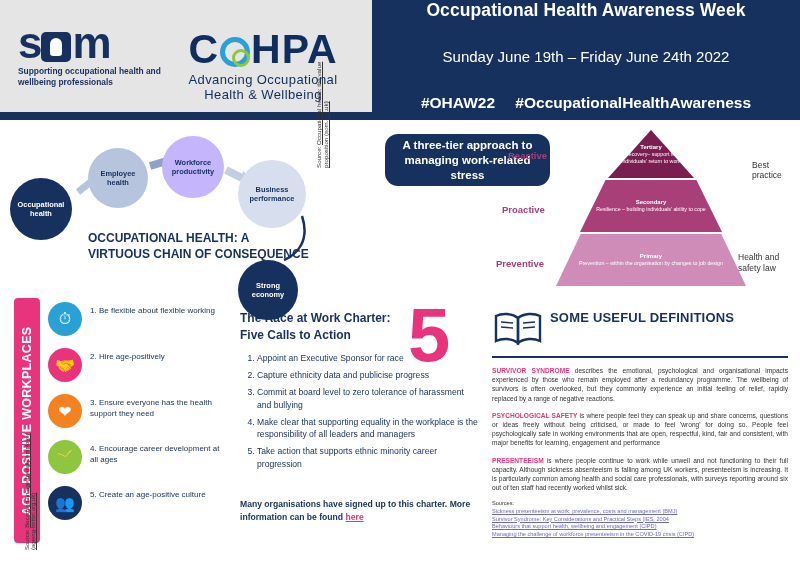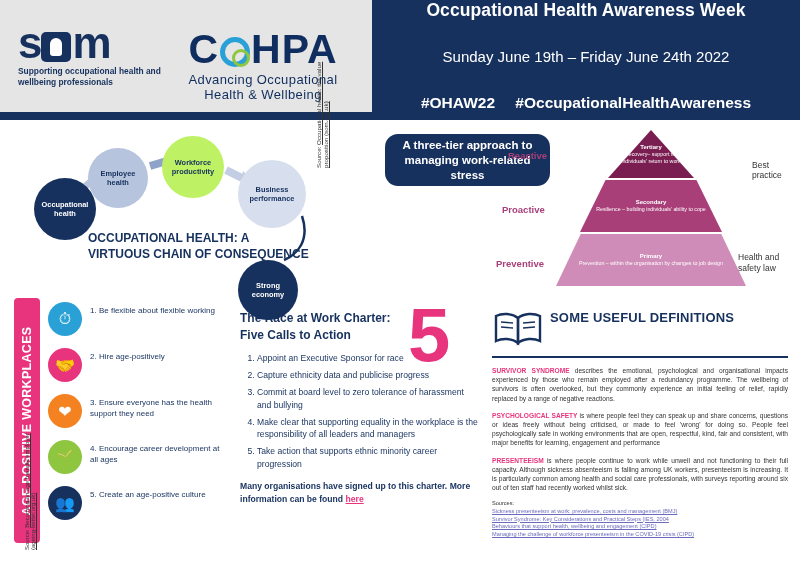--- a/index.html
+++ b/index.html
@@ -54,23 +54,23 @@
   
   .body-wrap { position:absolute; left:0; top:112px; width:800px; height:454px; background:#fff; }
   .topband { position:absolute; left:0; top:0; width:800px; height:8px; background:#16315e; }
 
   
   .chain { position:absolute; left:10px; top:18px; width:320px; height:180px; }
   .bubble {
     position:absolute; border-radius:50%; display:flex; align-items:center; justify-content:center;
     text-align:center; color:#16315e; font-size:7.4px; font-weight:bold; line-height:9px; padding:4px;
   }
-  .b1 { left:24px; top:48px; width:62px; height:62px; background:#16315e; color:#fff; }
+  .b1 { left:0; top:48px; width:62px; height:62px; background:#16315e; color:#fff; }
   .b2 { left:78px; top:18px; width:60px; height:60px; background:#b7c4dd; }
-  .b3 { left:152px; top:6px; width:62px; height:62px; background:#bef264; }
+  .b3 { left:152px; top:6px; width:62px; height:62px; background:#c4b5fd; }
   .b4 { left:228px; top:30px; width:68px; height:68px; background:#d7dfee; }
   .b5 { left:228px; top:130px; width:60px; height:60px; background:#16315e; color:#fff; }
   .chain-title {
     position:absolute; left:78px; top:100px; width:225px;
     font-size:12px; font-weight:bold; color:#16315e; line-height:16px;
   }
   .chain-source {
     position:absolute; left:305px; top:38px; width:120px;
     transform: rotate(-90deg); transform-origin: left top;
     font-size:6.2px; color:#333;
@@ -134,21 +134,21 @@
   .age-source a { color:#333; }
 
   
   .race { position:absolute; left:240px; top:198px; width:240px; }
   .race-num {
     position:absolute; left:168px; top:-8px; font-size:76px; font-weight:bold; color:#e8347d; line-height:66px;
   }
   .race-title { font-size:12px; font-weight:bold; color:#16315e; line-height:17px; width:170px; }
   .race-list { margin:8px 0 0 0; padding-left:17px; font-size:8.6px; color:#16315e; line-height:12.5px; }
   .race-list li { margin-bottom:4.5px; }
-  .race-foot { margin-top:10px; font-size:8.6px; font-weight:bold; color:#16315e; line-height:12.5px; }
+  .race-foot { margin-top:28px; font-size:8.6px; font-weight:bold; color:#16315e; line-height:12.5px; }
   .race-foot a { color:#e8347d; }
 
   
   .defs { position:absolute; left:492px; top:198px; width:296px; }
   .defs-head { display:flex; height:44px; }
   .book { width:52px; height:36px; flex:0 0 52px; position:relative; }
   .defs-title { font-size:13px; font-weight:bold; color:#16315e; letter-spacing:.2px; margin-left:6px; }
   .defs-rule { height:2px; background:#16315e; margin:2px 0 8px 0; }
   .def-p { font-size:6.6px; color:#333; line-height:9.2px; margin:0 0 8px 0; text-align:justify; }
   .def-p b { color:#e8347d; }

